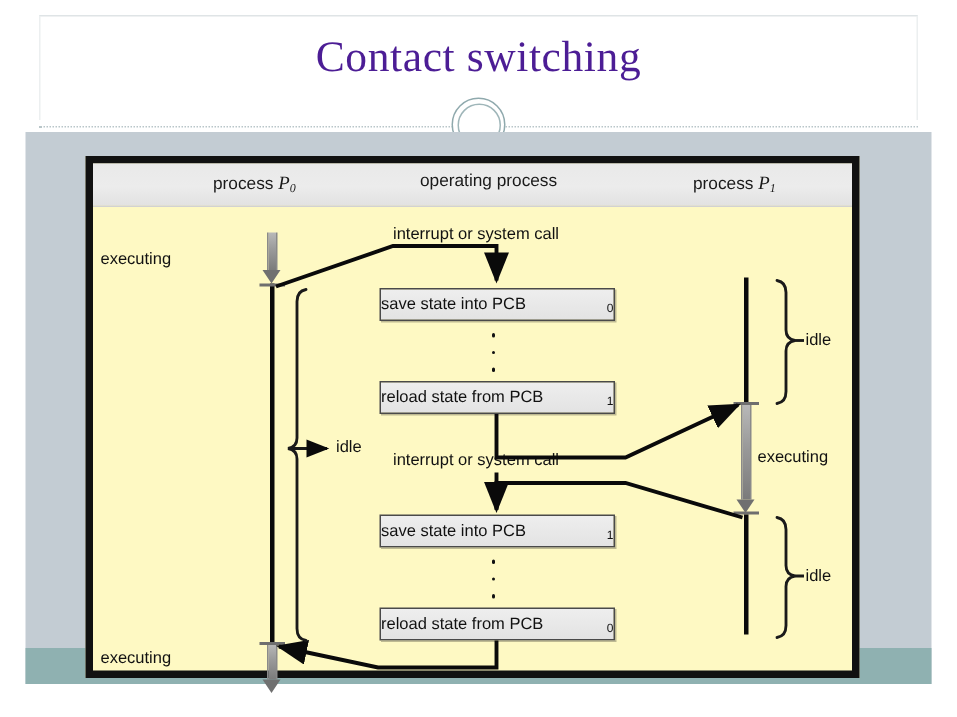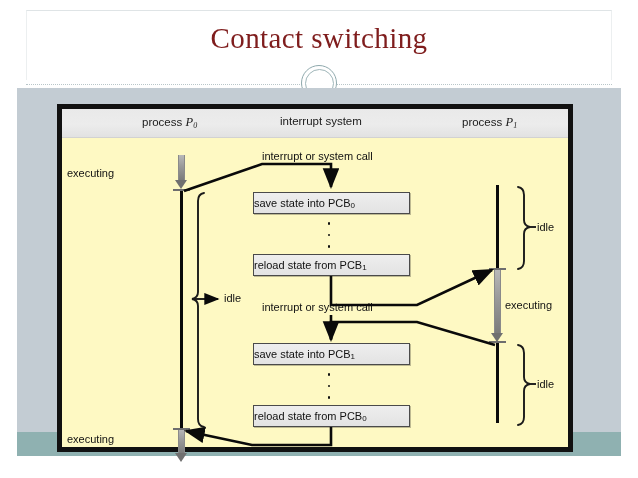--- a/index.html
+++ b/index.html
@@ -34,21 +34,21 @@
     background: #ffffff;
   }
   .slide-title {
     position: absolute;
     left: 0; top: 22px;
     width: 638px;
     text-align: center;
     font-family: "Liberation Serif", serif;
     font-size: 29px;
     letter-spacing: 0.4px;
-    color: #7f1d1d;
+    color: #4c1d95;
     white-space: nowrap;
   }
   .title-rule {
     position: absolute;
     left: 26px; top: 84px;
     width: 586px; height: 0;
     border-top: 1px dotted #b9c6c9;
   }
   .title-circle {
     position: absolute;
@@ -163,21 +163,21 @@
 
   
   .osbox {
     position: absolute;
     height: 22px;
     background: linear-gradient(to bottom, #eeeeee 0%, #e3e3e3 100%);
     border: 1.6px solid #4a4a4a;
     box-shadow: 1px 1px 0 rgba(0,0,0,0.25);
     display: flex;
     align-items: center;
-    justify-content: flex-start;
+    justify-content: space-between;
     font-size: 11px;
     color: #111111;
     white-space: nowrap;
   }
   .osbox sub { font-size: 8px; vertical-align: baseline; position: relative; bottom: -2px; }
 
   
   .vdots {
     position: absolute;
     width: 4px;
@@ -220,21 +220,21 @@
   <div class="figure">
     <div class="fig-inner">
 
       <div class="col-header"></div>
 
       <div class="col-label" id="col-p0">
         <span>process</span>
         <span class="it"><span>P</span><sub>0</sub></span>
       </div>
       <div class="col-label" id="col-os">
-        <span>interrupt system</span>
+        <span>operating process</span>
       </div>
       <div class="col-label" id="col-p1">
         <span>process</span>
         <span class="it"><span>P</span><sub>1</sub></span>
       </div>
 
       <div class="lifeline" style="left:118px; top:80px; height:240px;"></div>
 
       <div class="exec-arrow" style="left:113px; top:46px; height:34px;">
         <div class="shaft" style="height:25px;"></div>

